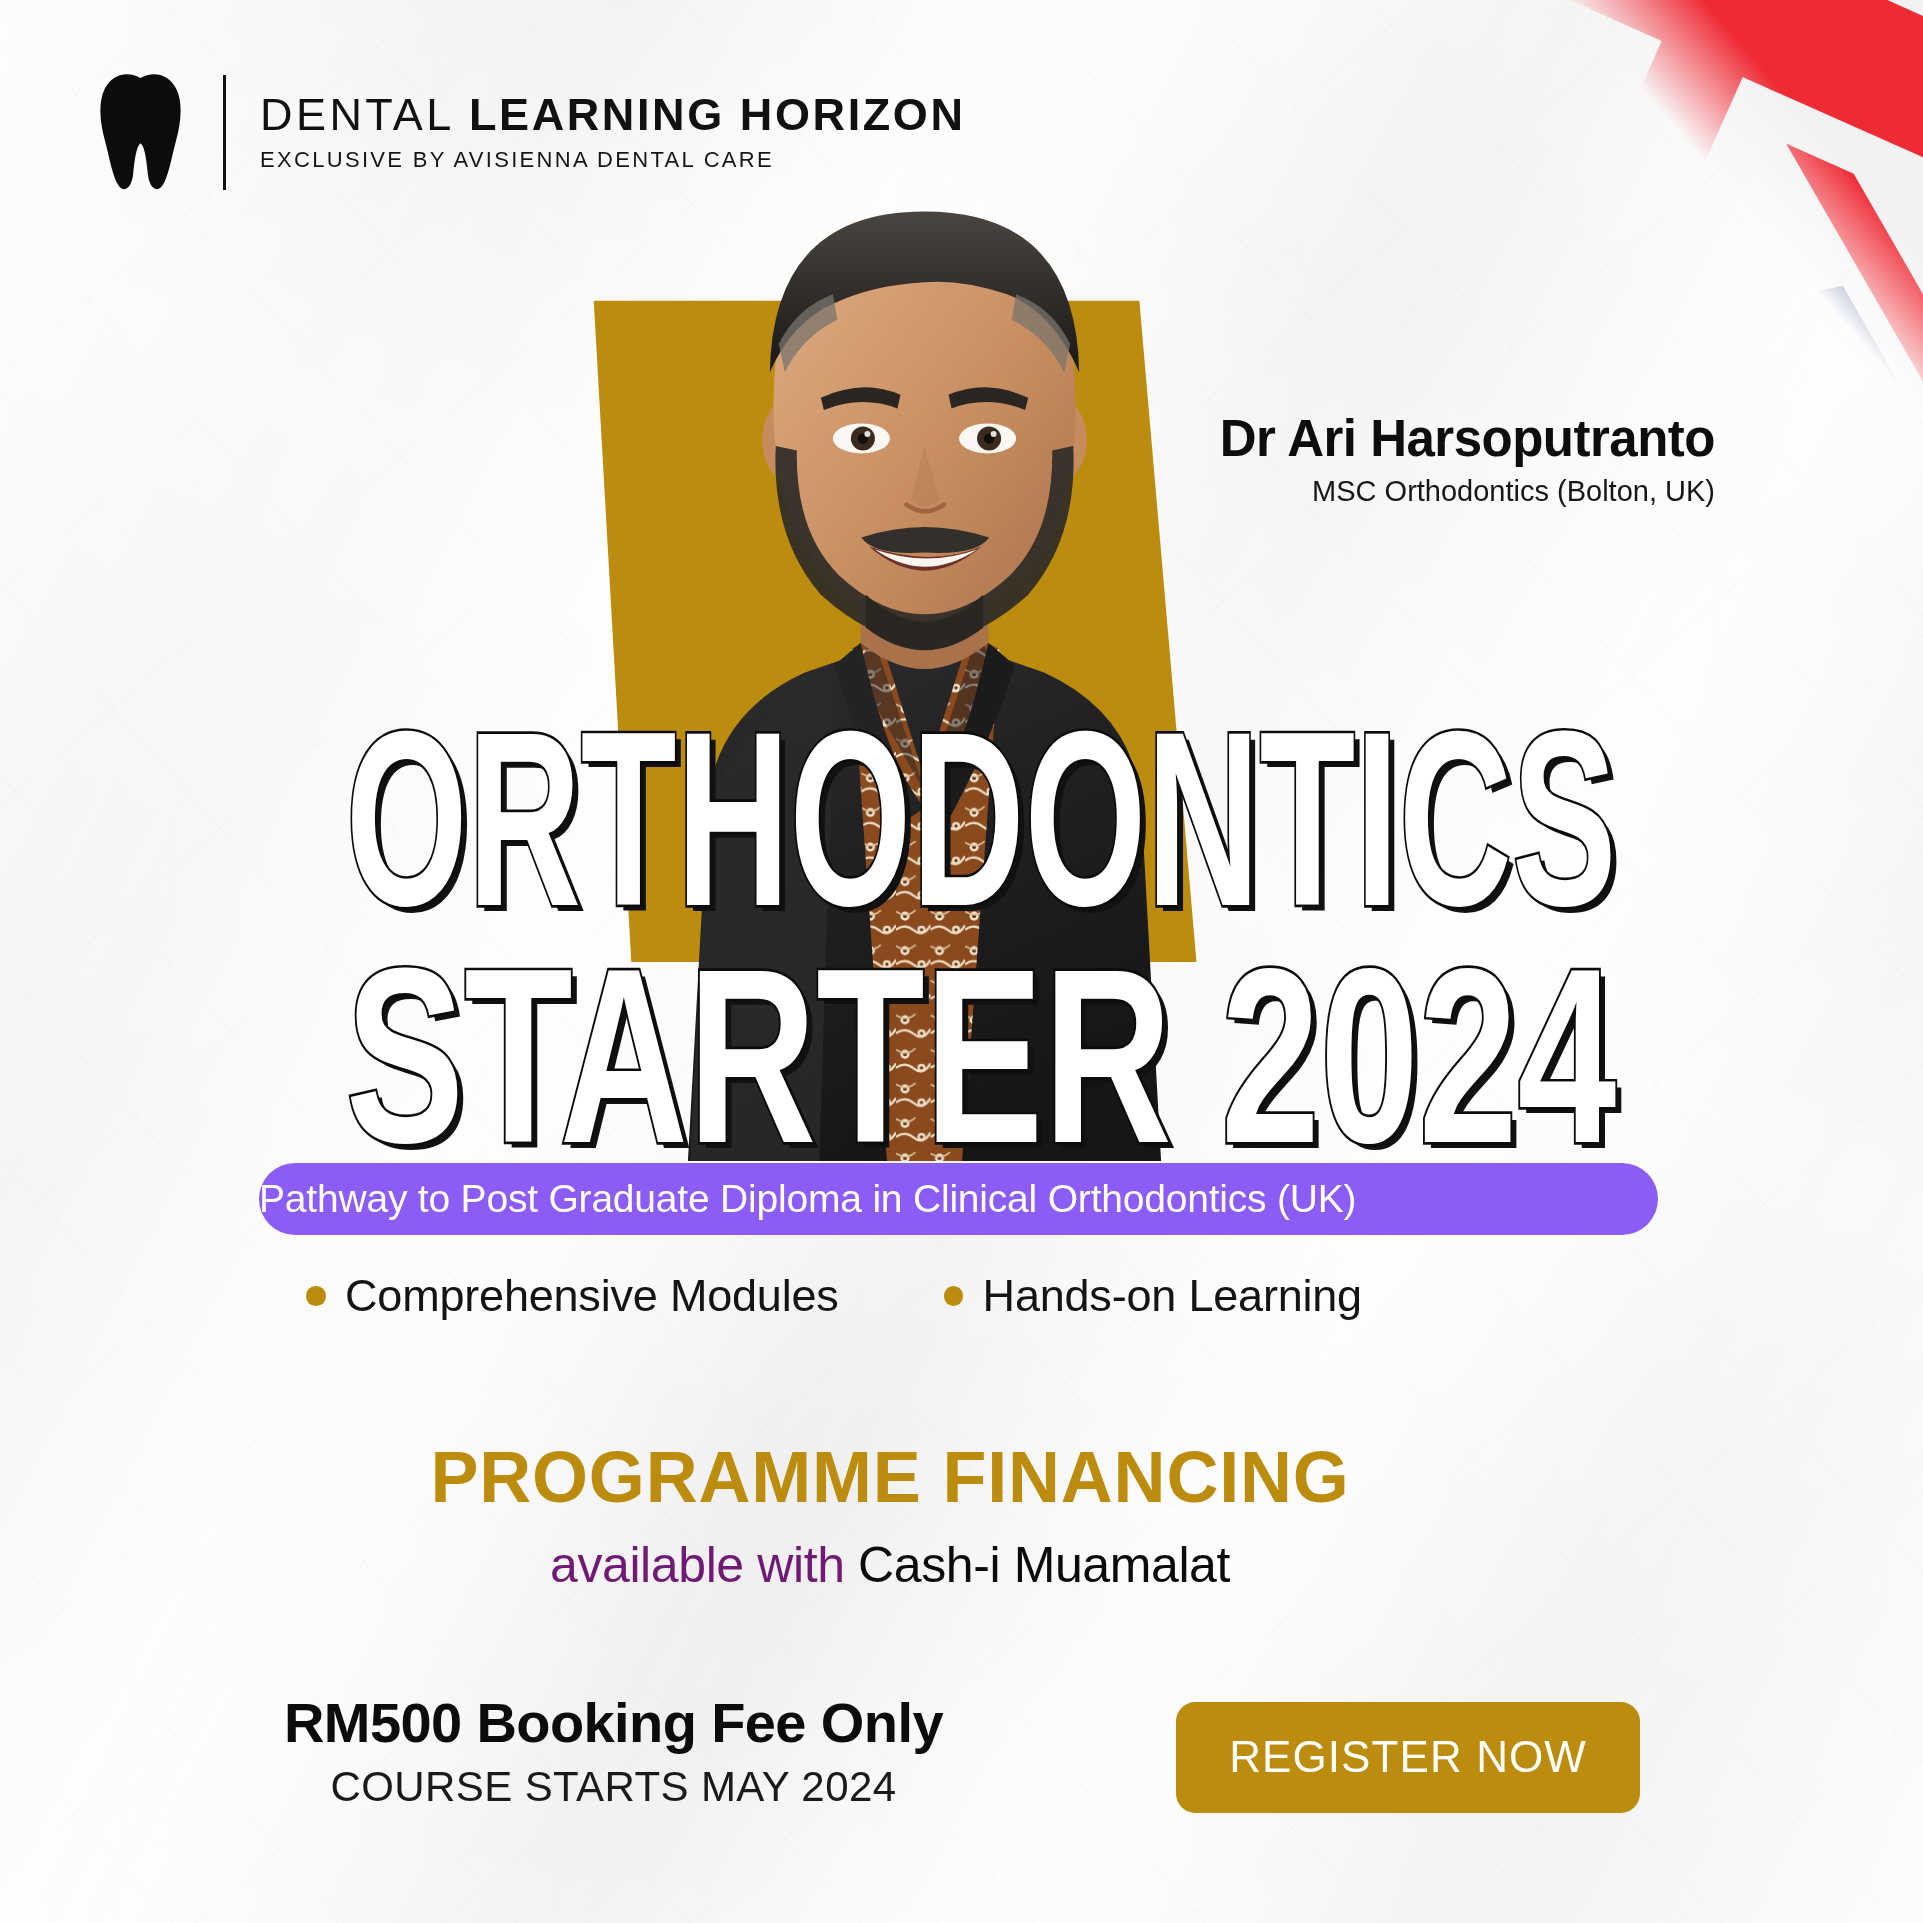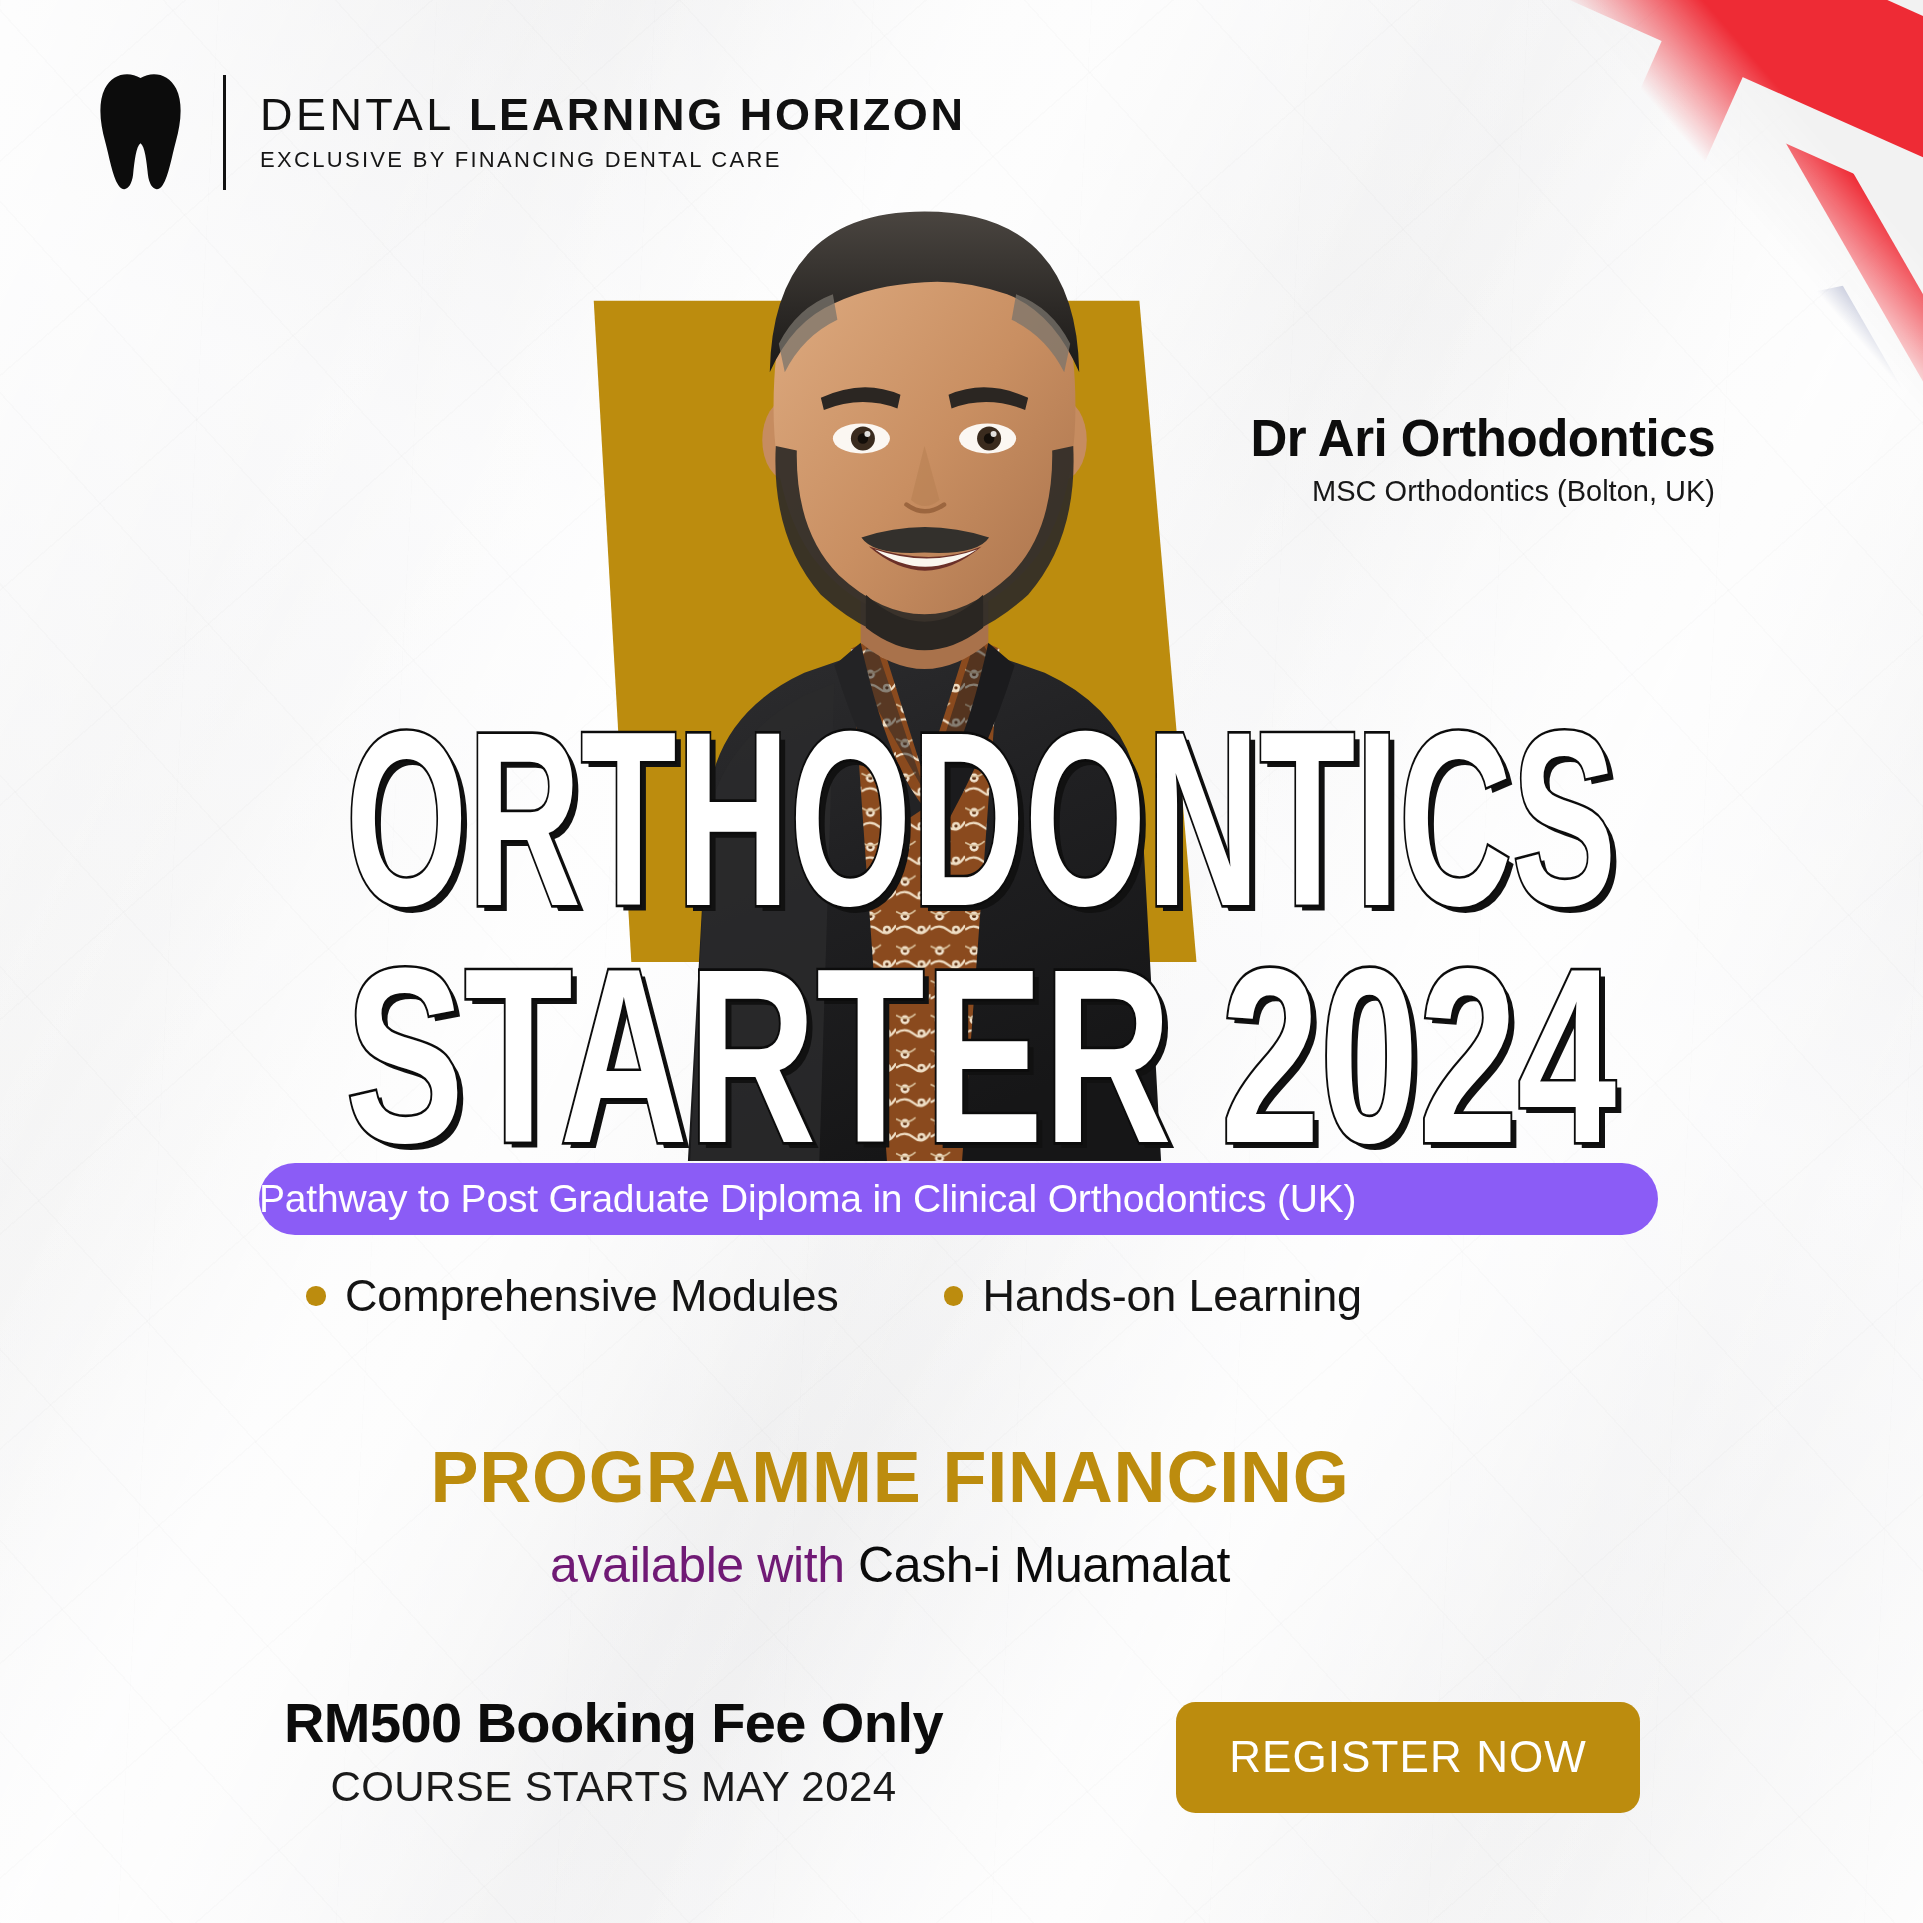--- a/index.html
+++ b/index.html
@@ -391,26 +391,26 @@
 
   <div class="logo">
     <div class="logo-tooth">
       <svg viewBox="0 0 120 160" aria-hidden="true">
         <path d="M60 8 C44 -2 22 2 12 22 C2 42 6 70 12 92 C18 114 22 140 30 152 C38 164 48 156 50 138 C52 120 54 100 60 96 C66 100 68 120 70 138 C72 156 82 164 90 152 C98 140 102 114 108 92 C114 70 118 42 108 22 C98 2 76 -2 60 8 Z" fill="#0C0C0C"></path>
       </svg>
     </div>
     <div class="logo-rule"></div>
     <div class="logo-text">
       <div class="logo-line1"><span>DENTAL </span><b>LEARNING HORIZON</b></div>
-      <div class="logo-line2">EXCLUSIVE BY FINANCING DENTAL CARE</div>
+      <div class="logo-line2">EXCLUSIVE BY AVISIENNA DENTAL CARE</div>
     </div>
   </div>
 
   <div class="speaker">
-    <div class="speaker-name">Dr Ari Orthodontics</div>
+    <div class="speaker-name">Dr Ari Harsoputranto</div>
     <div class="speaker-cred">MSC Orthodontics (Bolton, UK)</div>
   </div>
 
   <svg class="hero" viewBox="0 0 2560 660" preserveAspectRatio="none" aria-hidden="true">
     <g>
 
       <text id="hero-line1-shadow" x="430" y="305" font-family="'Liberation Sans', sans-serif" font-size="330" font-weight="700" fill="#111111" transform="translate(8,8) scale(1.07 1)" textLength="1580" lengthAdjust="spacingAndGlyphs">ORTHODONTICS</text>
       <text id="hero-line2-shadow" x="430" y="620" font-family="'Liberation Sans', sans-serif" font-size="330" font-weight="700" fill="#111111" transform="translate(8,8) scale(1.07 1)" textLength="1580" lengthAdjust="spacingAndGlyphs">STARTER 2024</text>
 
       <text id="hero-line1" x="430" y="305" font-family="'Liberation Sans', sans-serif" font-size="330" font-weight="700" fill="#ffffff" stroke="#0C0C0C" stroke-width="7" paint-order="stroke fill" transform="scale(1.07 1)" textLength="1580" lengthAdjust="spacingAndGlyphs">ORTHODONTICS</text>

